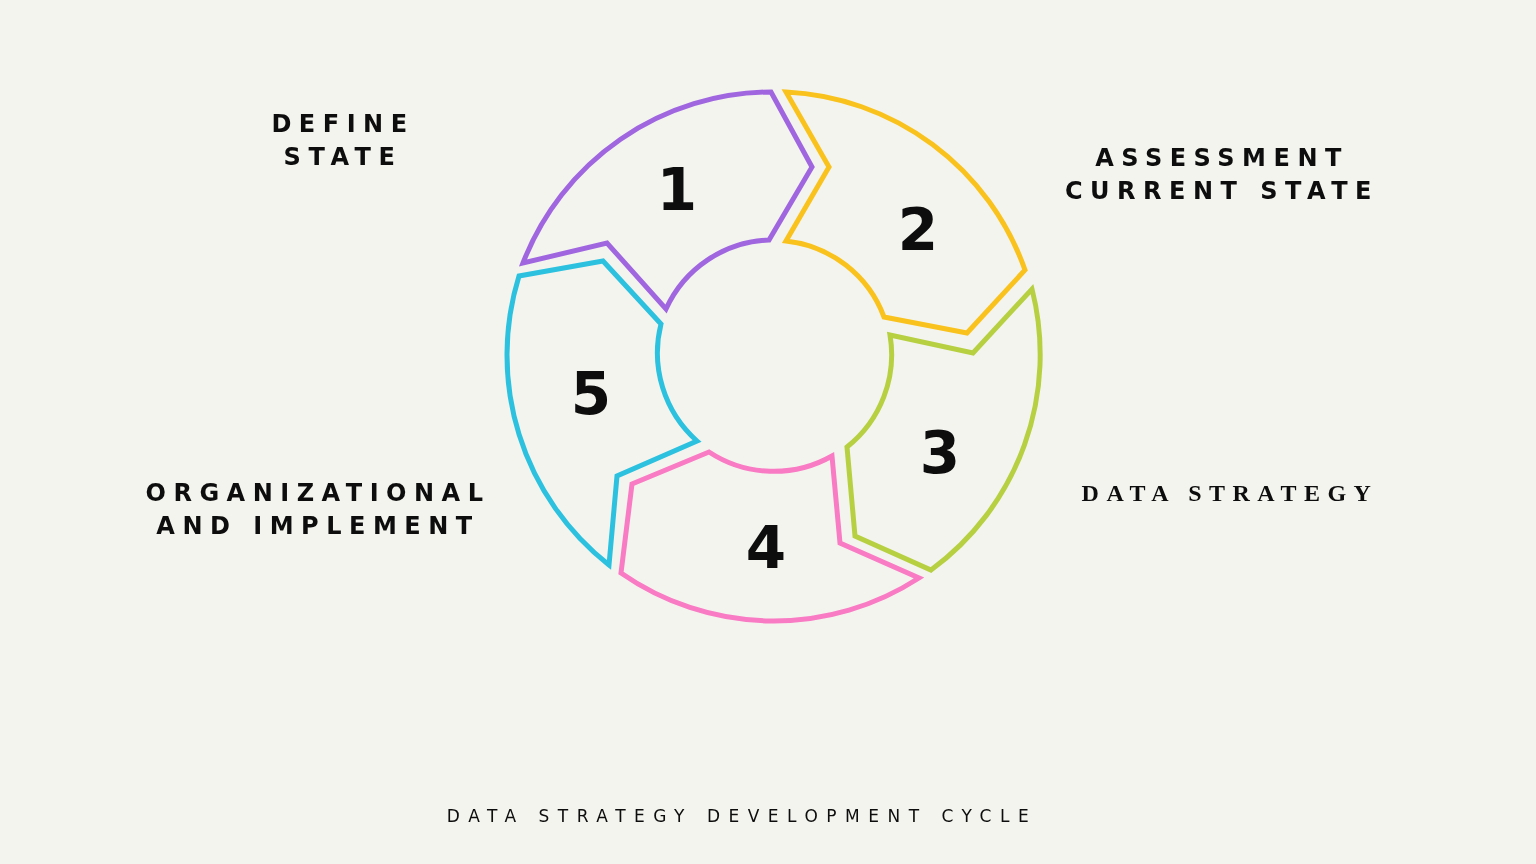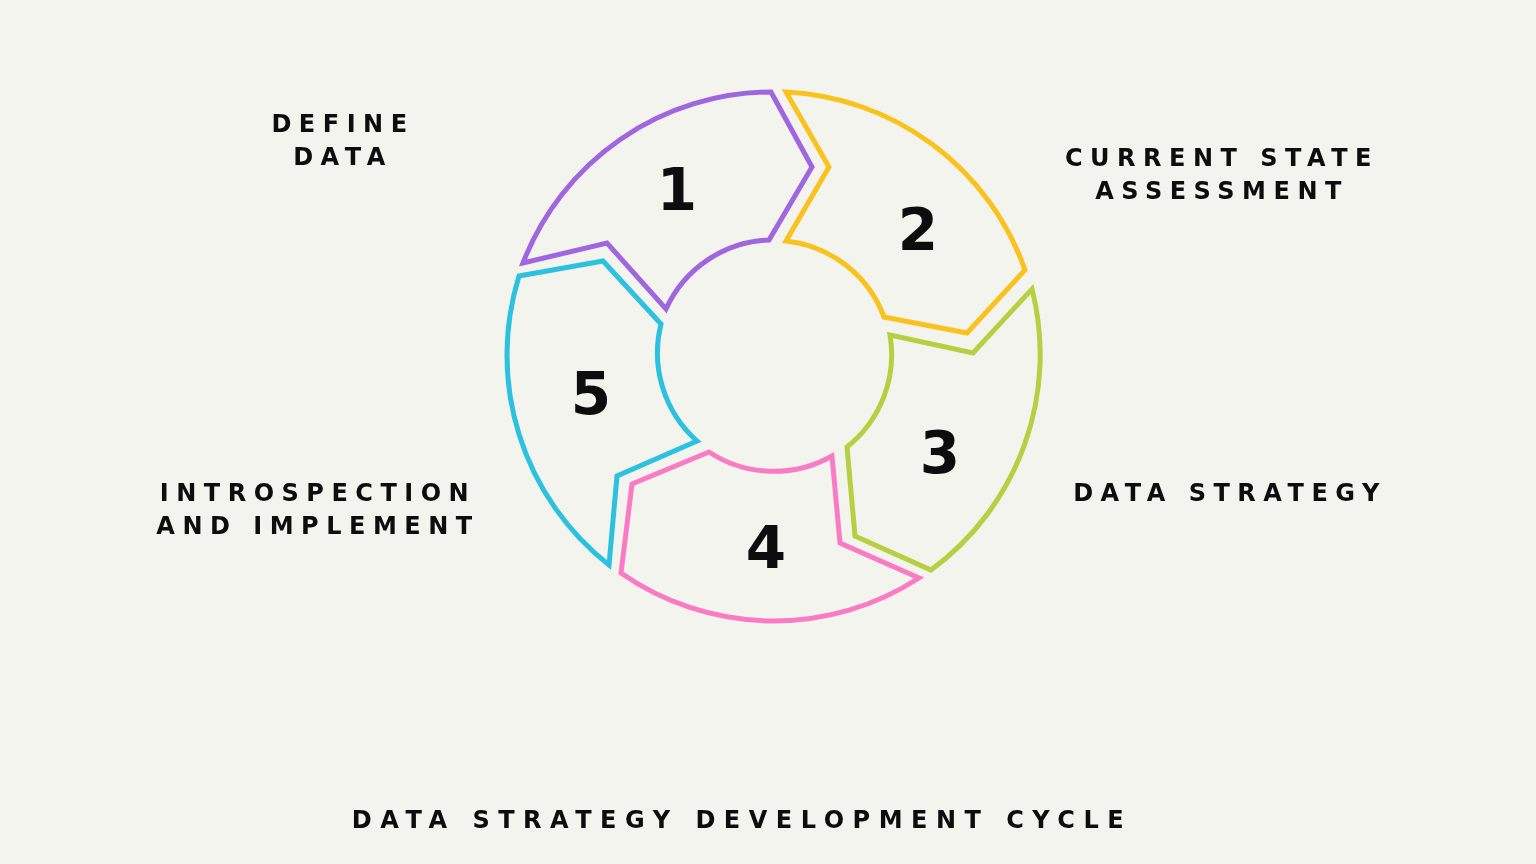--- a/index.html
+++ b/index.html
@@ -26,22 +26,22 @@
       font-weight: bold;
       font-size: 58px;
       fill: #0d0d0d;
       text-anchor: middle;
     }
     .seg { fill: none; stroke-width: 5; stroke-linejoin: miter; }
     .footer {
       position: absolute;
       left: 0; width: 1484px; top: 806px;
       text-align: center;
-      font-weight: bold;
-      font-size: 24px;
+      font-weight: normal;
+      font-size: 17px;
       letter-spacing: 8.5px;
     }
   </style>
 </head>
 <body>
 
 <svg id="diagram" width="1536" height="864" viewBox="0 0 1536 864">
 
   <path class="seg" stroke="#a066e0" d="M523,263 A267,267 0 0 1 771,92 L812,167 L769,240 A118,118 0 0 0 666,309 L607,243 Z"></path>
 
@@ -55,33 +55,33 @@
 
   <text class="num" x="677" y="210">1</text>
   <text class="num" x="918" y="250">2</text>
   <text class="num" x="940" y="473">3</text>
   <text class="num" x="766" y="568">4</text>
   <text class="num" x="591" y="414">5</text>
 </svg>
 
 <div class="label" style="left:143px; width:400px; top:108px;">
   <span>DEFINE</span>
-  <span>DATA</span>
+  <span>STATE</span>
 </div>
 
 <div class="label" style="left:1022px; width:400px; top:142px;">
+  <span>ASSESSMENT</span>
   <span>CURRENT STATE</span>
-  <span>ASSESSMENT</span>
 </div>
 
-<div class="label" style="left:1030px; width:400px; top:477px;">
+<div class="label" style="left:1030px; width:400px; top:477px;font-family:Liberation Serif, serif;">
   <span>DATA STRATEGY</span>
 </div>
 
 <div class="label" style="left:577px; width:400px; top:668px;">
 </div>
 
 <div class="label" style="left:118px; width:400px; top:477px;">
-  <span>INTROSPECTION</span>
+  <span>ORGANIZATIONAL</span>
   <span>AND IMPLEMENT</span>
 </div>
 
 <div class="footer">DATA STRATEGY DEVELOPMENT CYCLE</div>
 
 </body></html>

